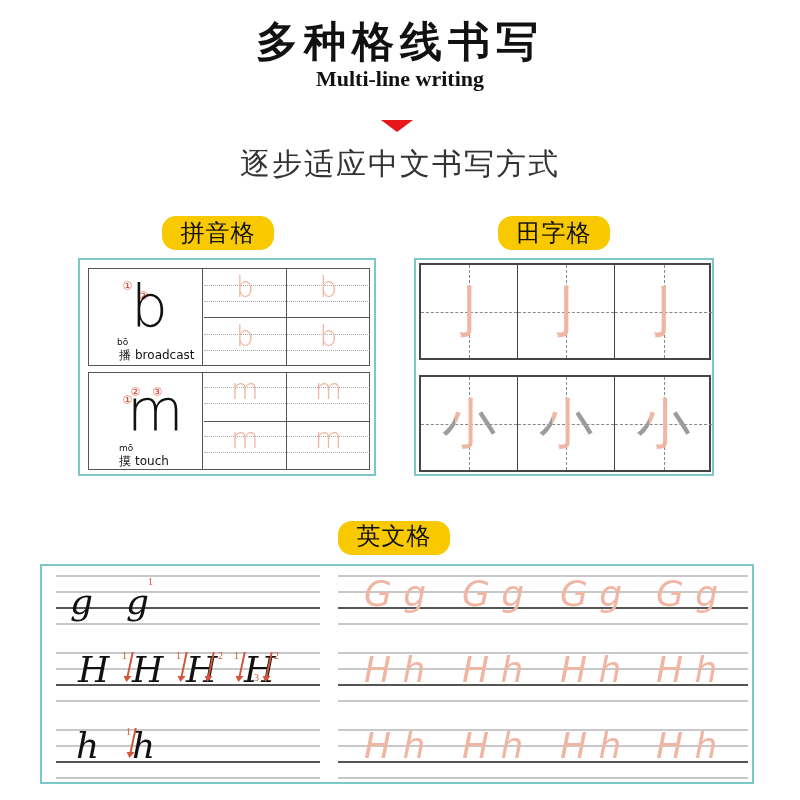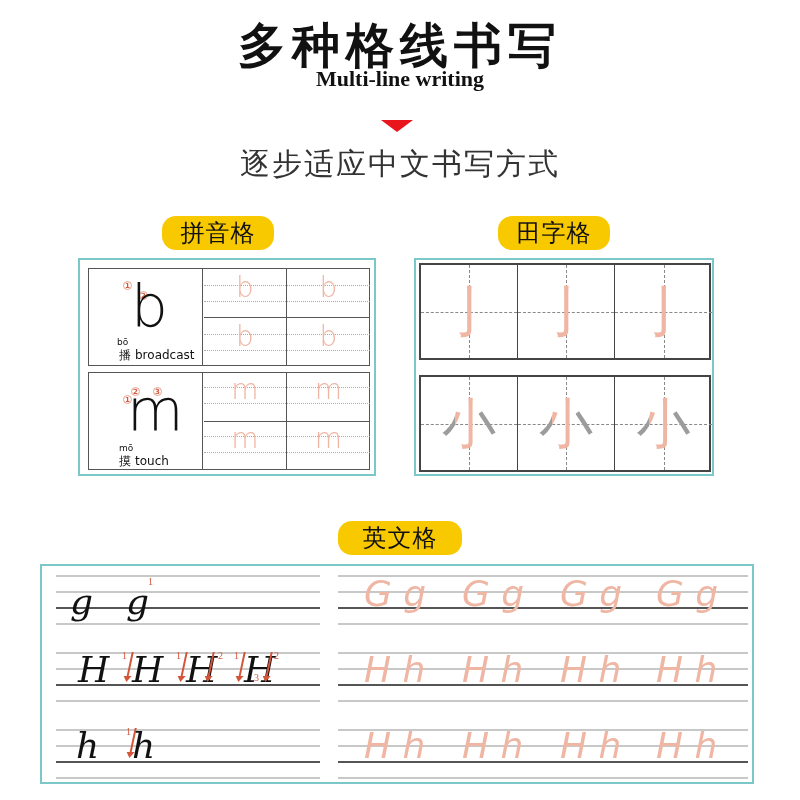--- a/index.html
+++ b/index.html
@@ -1,20 +1,20 @@
 <!DOCTYPE html>
 <html><head>
 <meta charset="utf-8">
 <style>
   * { box-sizing: border-box; margin: 0; padding: 0; }
   html, body { width: 800px; height: 800px; background: #ffffff; overflow: hidden; }
   body { position: relative; font-family: "DejaVu Sans", sans-serif; color: #111; }
 
   .title { position: absolute; left: 0; width: 800px; top: 14px; text-align: center;
-           font-family: "DejaVu Serif", serif; font-weight: bold; font-size: 48px; letter-spacing: 6px; color: #111; }
+           font-family: "DejaVu Serif", serif; font-weight: bold; font-size: 42px; letter-spacing: 6px; color: #111; }
   .subtitle { position: absolute; left: 0; width: 800px; top: 66px; text-align: center;
               font-family: "Liberation Serif", serif; font-weight: bold; font-size: 22px; color: #111; }
   .arrow { position: absolute; left: 381px; top: 120px; width: 0; height: 0;
            border-left: 16px solid transparent; border-right: 16px solid transparent; border-top: 12px solid #e8151b; }
   .tagline { position: absolute; left: 0; width: 800px; top: 144px; text-align: center;
              font-family: "DejaVu Sans", sans-serif; font-size: 30px; letter-spacing: 2px; color: #333; font-weight: 300; }
 
   .pill { position: absolute; height: 34px; border-radius: 14px; background: #f9c900;
           font-size: 24px; line-height: 34px; text-align: center; color: #111; letter-spacing: 1px; }
 
@@ -154,21 +154,21 @@
         <div class="tz-char" style="background:linear-gradient(90deg,#9c9c9c 0 35%,#f0b6a4 35% 60%,#9c9c9c 60%);-webkit-background-clip:text;background-clip:text;color:transparent;">小</div>
       </div>
     <div class="tz-cell" style="left:194px; border-right:none;">
         <div class="v"></div>
         <div class="h"></div>
         <div class="tz-char" style="background:linear-gradient(90deg,#9c9c9c 0 35%,#f0b6a4 35% 60%,#9c9c9c 60%);-webkit-background-clip:text;background-clip:text;color:transparent;">小</div>
       </div>
   </div>
 </div>
 
-<div class="pill" style="left:338px; top:521px; width:124px;">英文格</div>
+<div class="pill" style="left:338px; top:521px; width:112px;font-family:Liberation Mono, monospace;">英文格</div>
 <div class="panel" style="left:40px; top:564px; width:714px; height:220px;">
 
   <div class="en-line" style="left:14px; width:264px; top:9px;"></div>
   <div class="en-line" style="left:14px; width:264px; top:25px;"></div>
   <div class="en-line base" style="left:14px; width:264px; top:41px;"></div>
   <div class="en-line" style="left:14px; width:264px; top:57px;"></div>
   <div class="en-line" style="left:14px; width:264px; top:86px;"></div>
   <div class="en-line" style="left:14px; width:264px; top:102px;"></div>
   <div class="en-line base" style="left:14px; width:264px; top:118px;"></div>
   <div class="en-line" style="left:14px; width:264px; top:134px;"></div>

